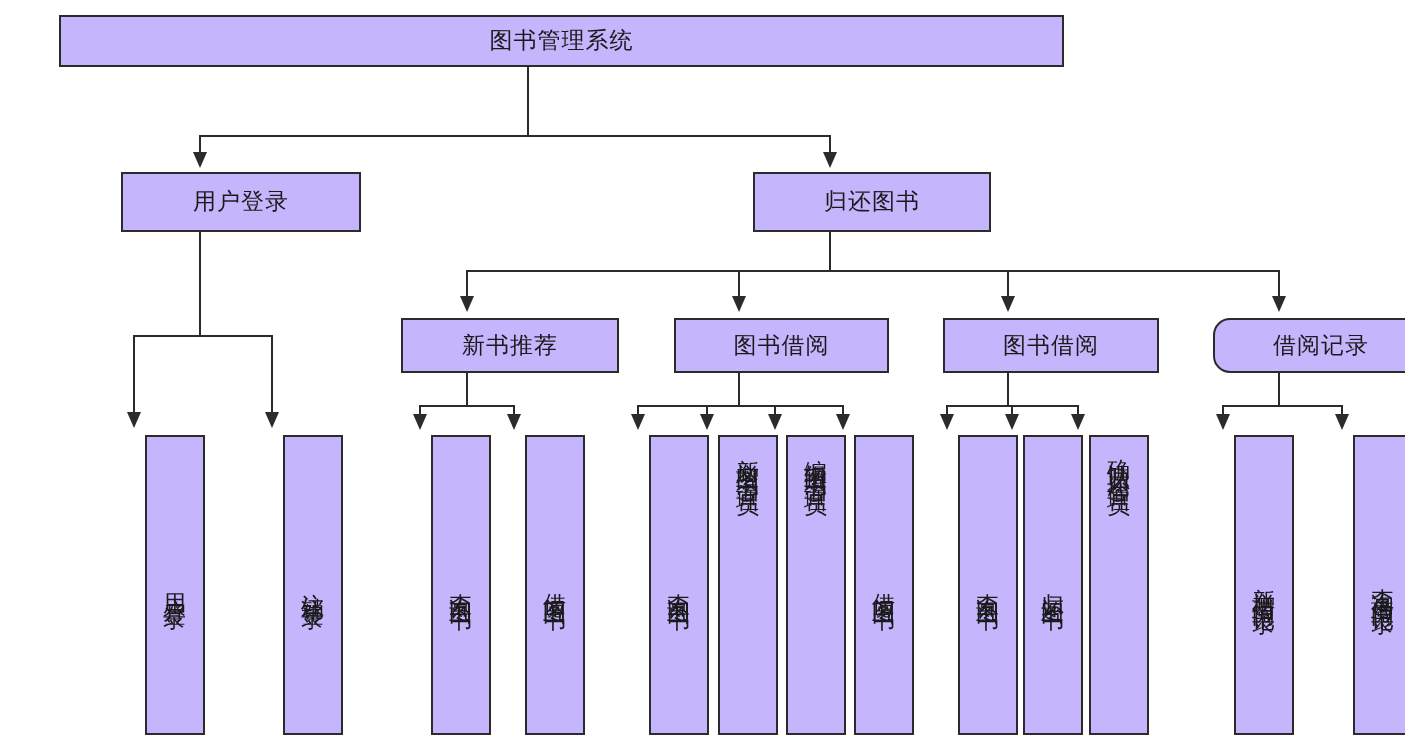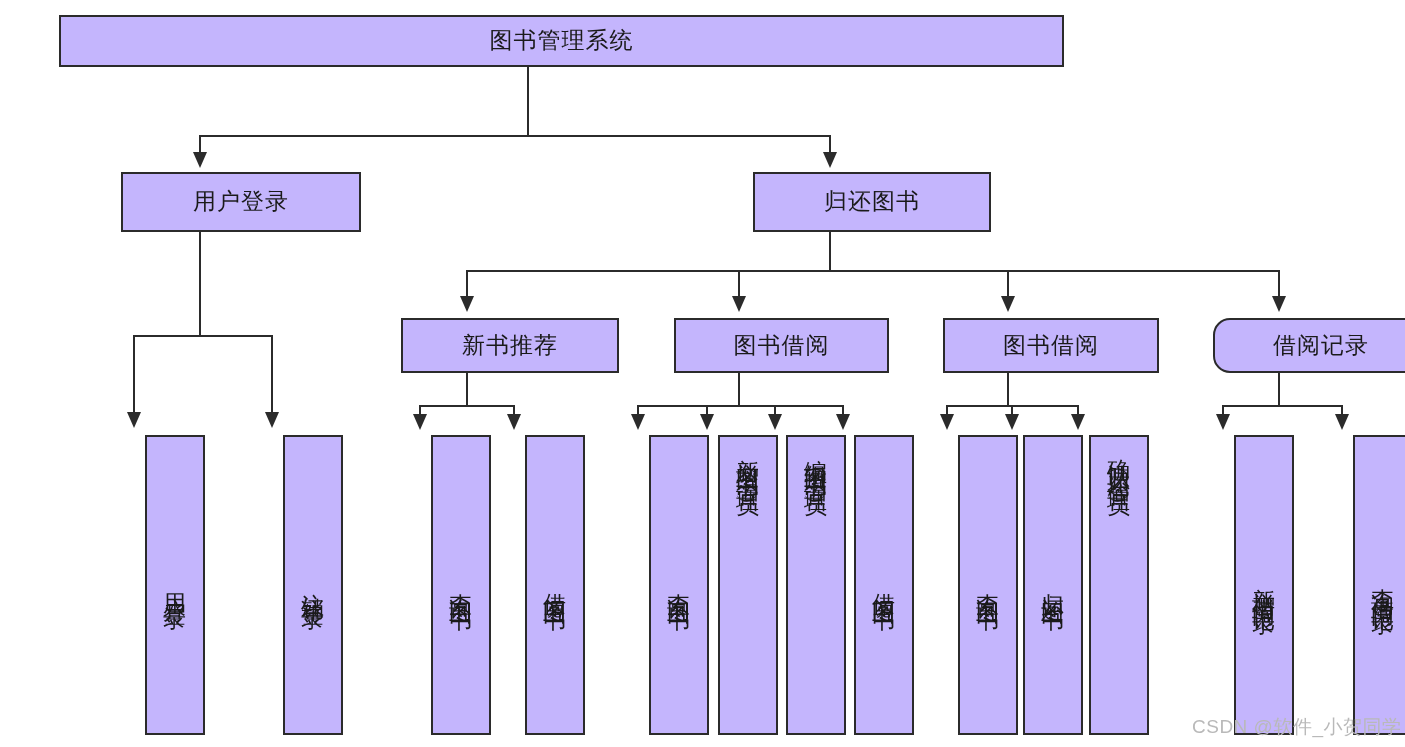--- a/index.html
+++ b/index.html
@@ -199,15 +199,14 @@
   <div class="node vert" style="left:1048px; top:435px; width:60px; height:300px;">
     <span>确认归还（管理员）</span>
   </div>
   <div class="node vert centered" style="left:1193px; top:435px; width:60px; height:300px;">
     <span>新增借阅记录</span>
   </div>
   <div class="node vert centered" style="left:1312px; top:435px; width:60px; height:300px;">
     <span>查询借阅记录</span>
   </div>
 
-  <div id="watermark" style="left:1192px; top:714px;">CSDN @软件_小贺同学</div>
 
 </div>
 
 </body></html>

